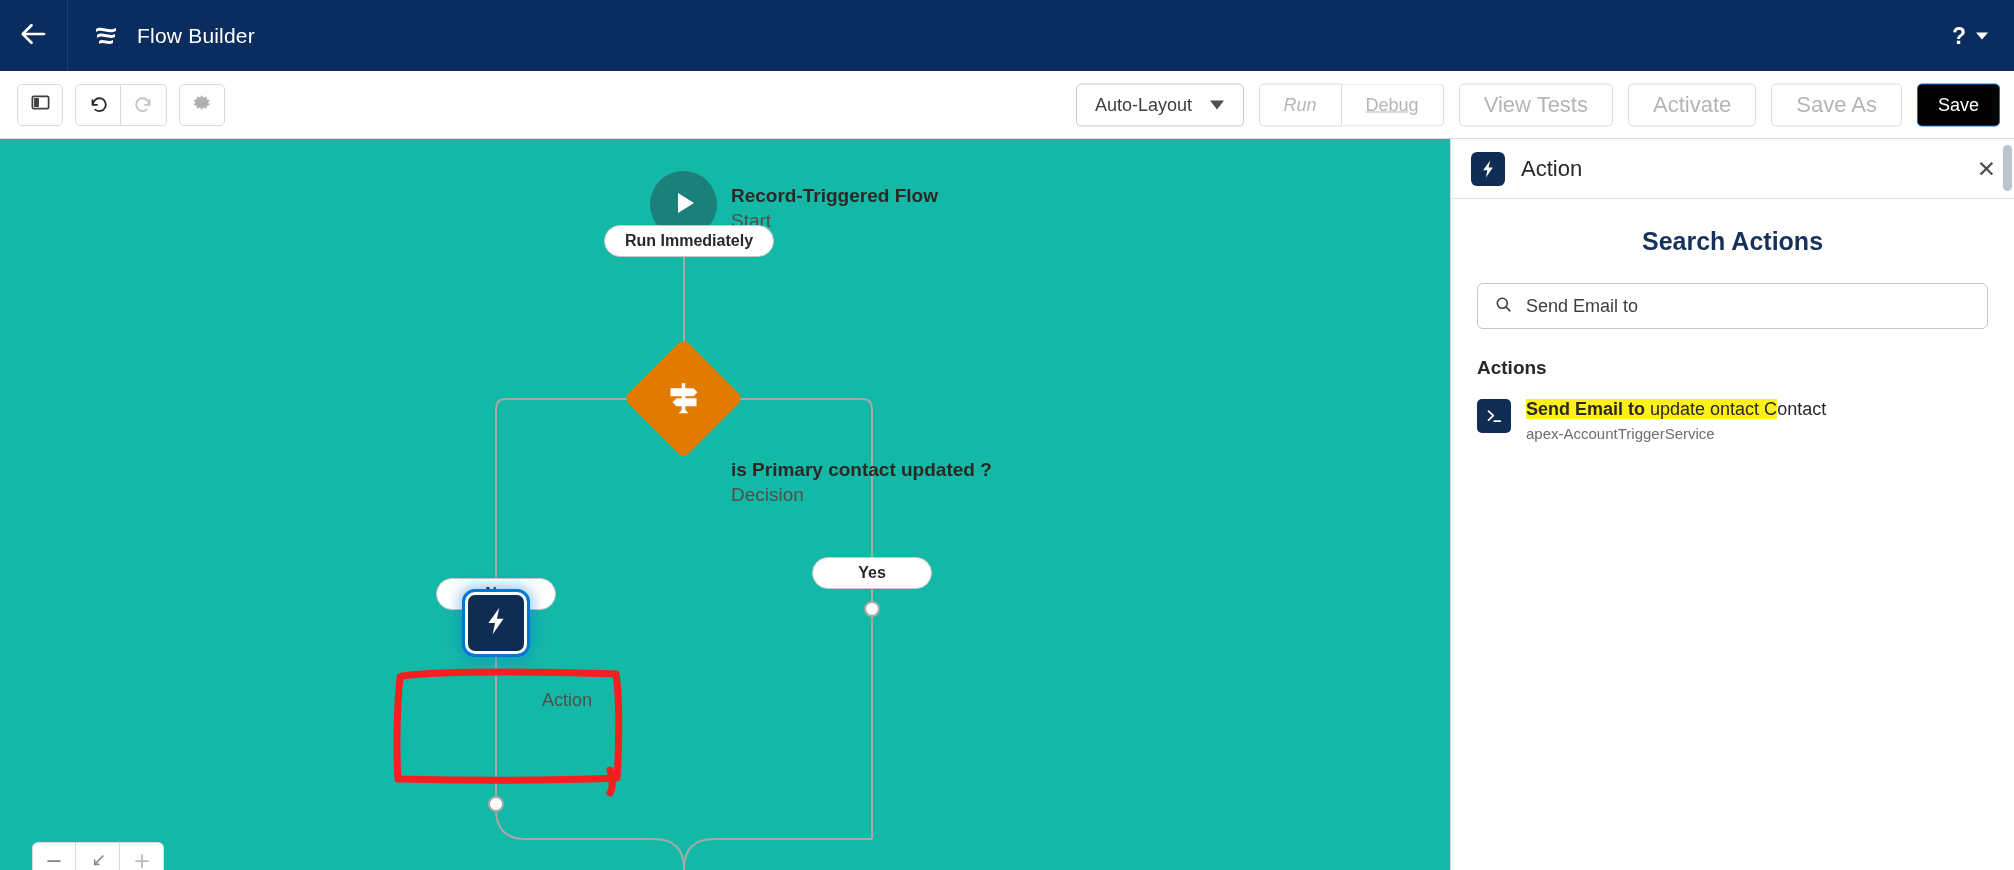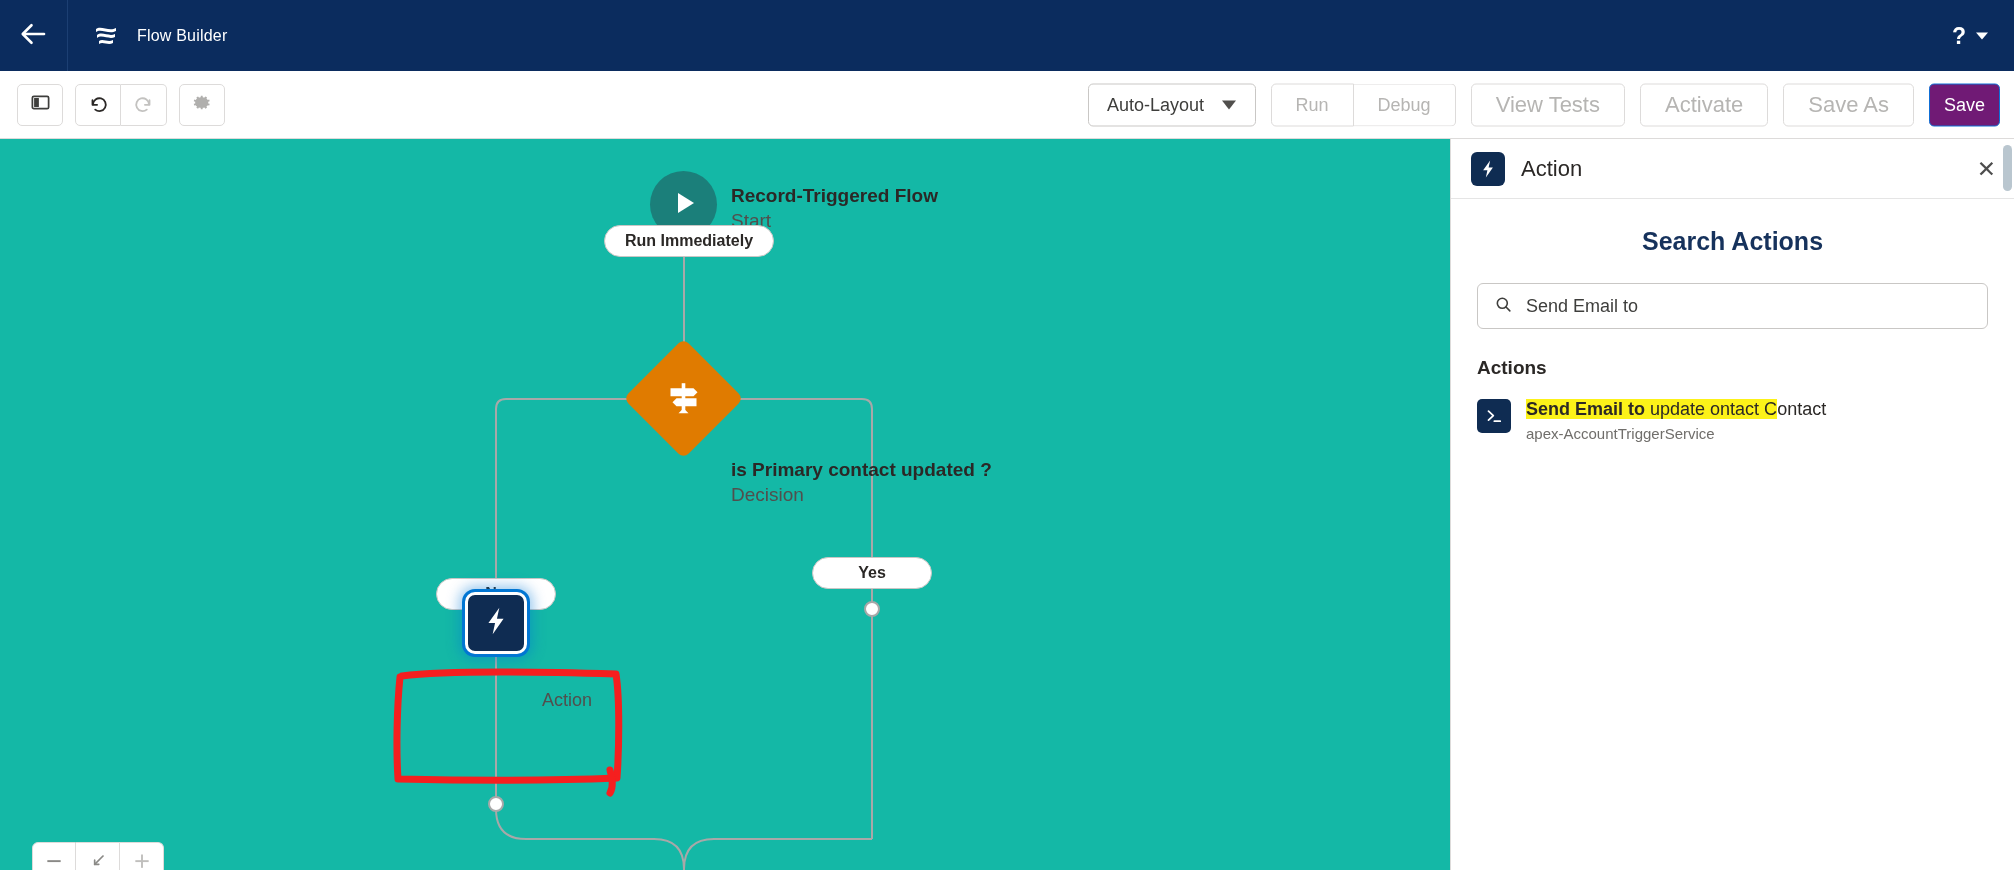--- a/index.html
+++ b/index.html
@@ -15,21 +15,21 @@
     position: absolute; top: 0; left: 0; width: 2014px; height: 71px;
     background: #0b2c5e; display: flex; align-items: center;
   }
   .hdr-back {
     width: 68px; height: 71px; display: flex; align-items: center;
     justify-content: center; border-right: 1px solid #1c3f73; cursor: pointer;
   }
   .hdr-back svg { width: 30px; height: 30px; }
   .hdr-brand { display: flex; align-items: center; margin-left: 24px; gap: 17px; }
   .brand-icon { width: 28px; height: 28px; display: block; }
-  .brand-title { color: #ffffff; font-size: 16px; letter-spacing: .2px; }
+  .brand-title { color: #ffffff; font-size: 21px; letter-spacing: .2px; }
   .hdr-help {
     position: absolute; right: 26px; top: 50%; transform: translateY(-50%);
     display: flex; align-items: center; gap: 10px; cursor: pointer;
   }
   .hdr-help .qmark { color: #ffffff; font-size: 23px; font-weight: bold; line-height: 1; }
   .caret-wh {
     width: 0; height: 0; border-left: 6px solid transparent;
     border-right: 6px solid transparent; border-top: 7px solid #ffffff;
   }
 
@@ -71,31 +71,31 @@
   .caret-dk {
     width: 0; height: 0; border-left: 7px solid transparent;
     border-right: 7px solid transparent; border-top: 9px solid #514f4d;
   }
   .btn-grp { display: flex; }
   .btn-grp .b {
     height: 43px; border: 1px solid #dddbda; background: #fff;
     display: flex; align-items: center; justify-content: center;
     padding: 0 24px; font-size: 18px; color: #b6b5b3; cursor: default;
   }
-  .btn-grp .b:first-child { border-radius: 5px 0 0 5px; }
-  .btn-grp .b:last-child { border-radius: 0 5px 5px 0; border-left: none; }
+  .btn-grp .b:first-child { border-radius: 5px 0 0 5px; font-style: italic; }
+  .btn-grp .b:last-child { border-radius: 0 5px 5px 0; border-left: none; text-decoration: underline; }
   .btn-single {
     height: 43px; border: 1px solid #dddbda; border-radius: 5px; background: #fff;
     display: flex; align-items: center; justify-content: center;
     padding: 0 24px; font-size: 22px; color: #b6b5b3; cursor: default;
   }
   .btn-save {
-    height: 43px; border: 1px solid #0f6fd6; border-radius: 5px; background: #701a75;
+    height: 43px; border: 1px solid #0f6fd6; border-radius: 5px; background: #000000;
     display: flex; align-items: center; justify-content: center;
-    padding: 0 14px; font-size: 18px; color: #ffffff; cursor: pointer;
+    padding: 0 20px; font-size: 18px; color: #ffffff; cursor: pointer;
   }
 
   
   .canvas {
     position: absolute; top: 139px; left: 0; width: 1450px; height: 731px;
     background: #14b8a6; overflow: hidden;
   }
   .canvas-svg { position: absolute; top: 0; left: 0; }
 
   .node-label {

